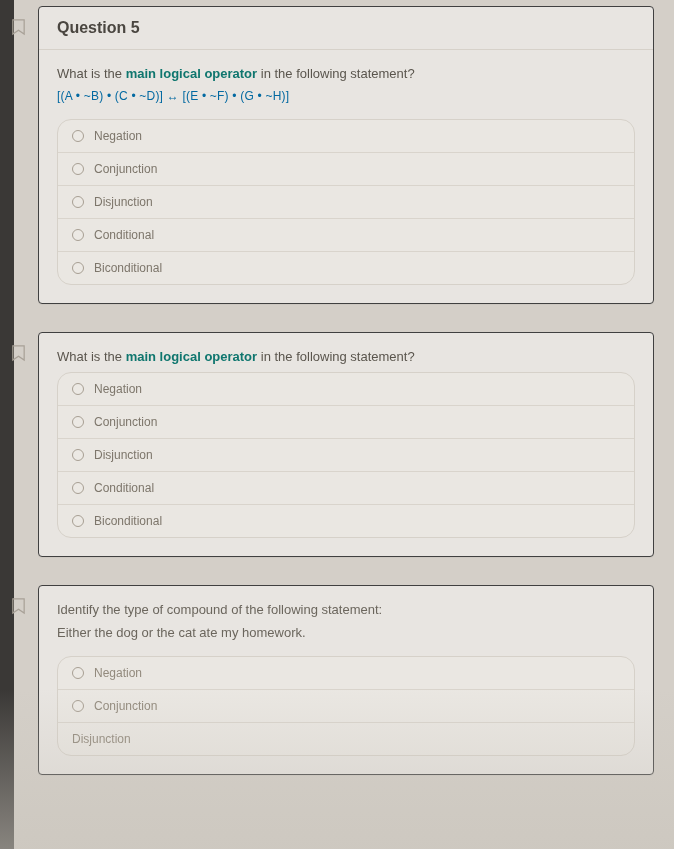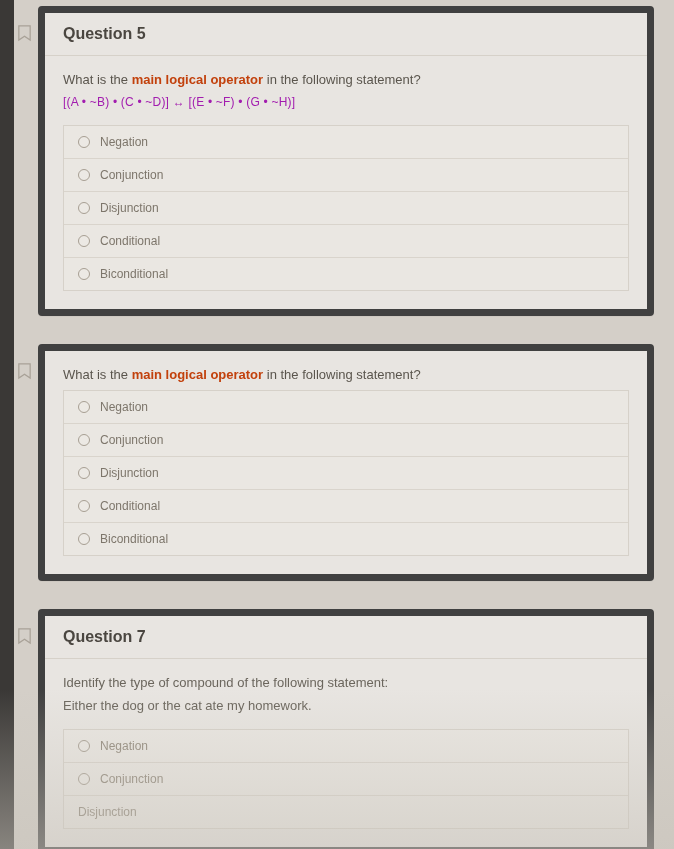--- a/index.html
+++ b/index.html
@@ -15,21 +15,21 @@
       padding: 6px 20px 0 38px;
     }
     .left-margin {
       position: absolute;
       left: 0; top: 0; bottom: 0;
       width: 14px;
       background: #3a3836;
     }
     .question-card {
       background: #e8e5e1;
-      border: 7px solid #404040;
+      border: 1px solid #404040;
       border-radius: 4px;
       margin-bottom: 28px;
       box-shadow: 0 1px 0 rgba(0,0,0,0.03);
       position: relative;
     }
     .card-header {
       padding: 12px 18px;
       border-bottom: 1px solid #d6d1c9;
     }
     .card-header h2 {
@@ -38,35 +38,35 @@
       color: #4a4640;
     }
     .card-body {
       padding: 16px 18px 18px 18px;
     }
     .prompt {
       font-size: 13px;
       color: #5a554d;
       margin-bottom: 8px;
     }
-    .prompt b { font-weight: 700; color: #c2410c; }
+    .prompt b { font-weight: 700; color: #0f766e; }
     .formula {
       font-size: 12px;
-      color: #a21caf;
+      color: #0369a1;
       margin-bottom: 16px;
       letter-spacing: 0.2px;
     }
     .sub-prompt {
       font-size: 13px;
       color: #5a554d;
       margin-bottom: 16px;
     }
     .options {
       border: 1px solid #d6d1c9;
-      border-radius: 0;
+      border-radius: 14px;
       background: #eae7e2;
     }
     .option-row {
       display: flex;
       align-items: center;
       gap: 10px;
       padding: 9px 14px;
       border-bottom: 1px solid #d9d4cc;
       cursor: pointer;
     }
@@ -180,23 +180,20 @@
       </div>
     </div>
   </div>
 
   <div class="question-card q7">
     <span class="flag-icon">
       <svg viewBox="0 0 14 18">
           <path d="M1 1 h12 v15 l-6 -4 l-6 4 z" fill="none" stroke="#a8a197" stroke-width="1.3"></path>
         </svg>
     </span>
-    <div class="card-header">
-      <h2>Question 7</h2>
-    </div>
     <div class="card-body">
       <p class="prompt">Identify the type of compound of the following statement:</p>
       <p class="sub-prompt">Either the dog or the cat ate my homework.</p>
       <div class="options">
         <label class="option-row">
             <span class="radio"></span>
             <span class="opt-label">Negation</span>
           </label>
         <label class="option-row">
             <span class="radio"></span>

